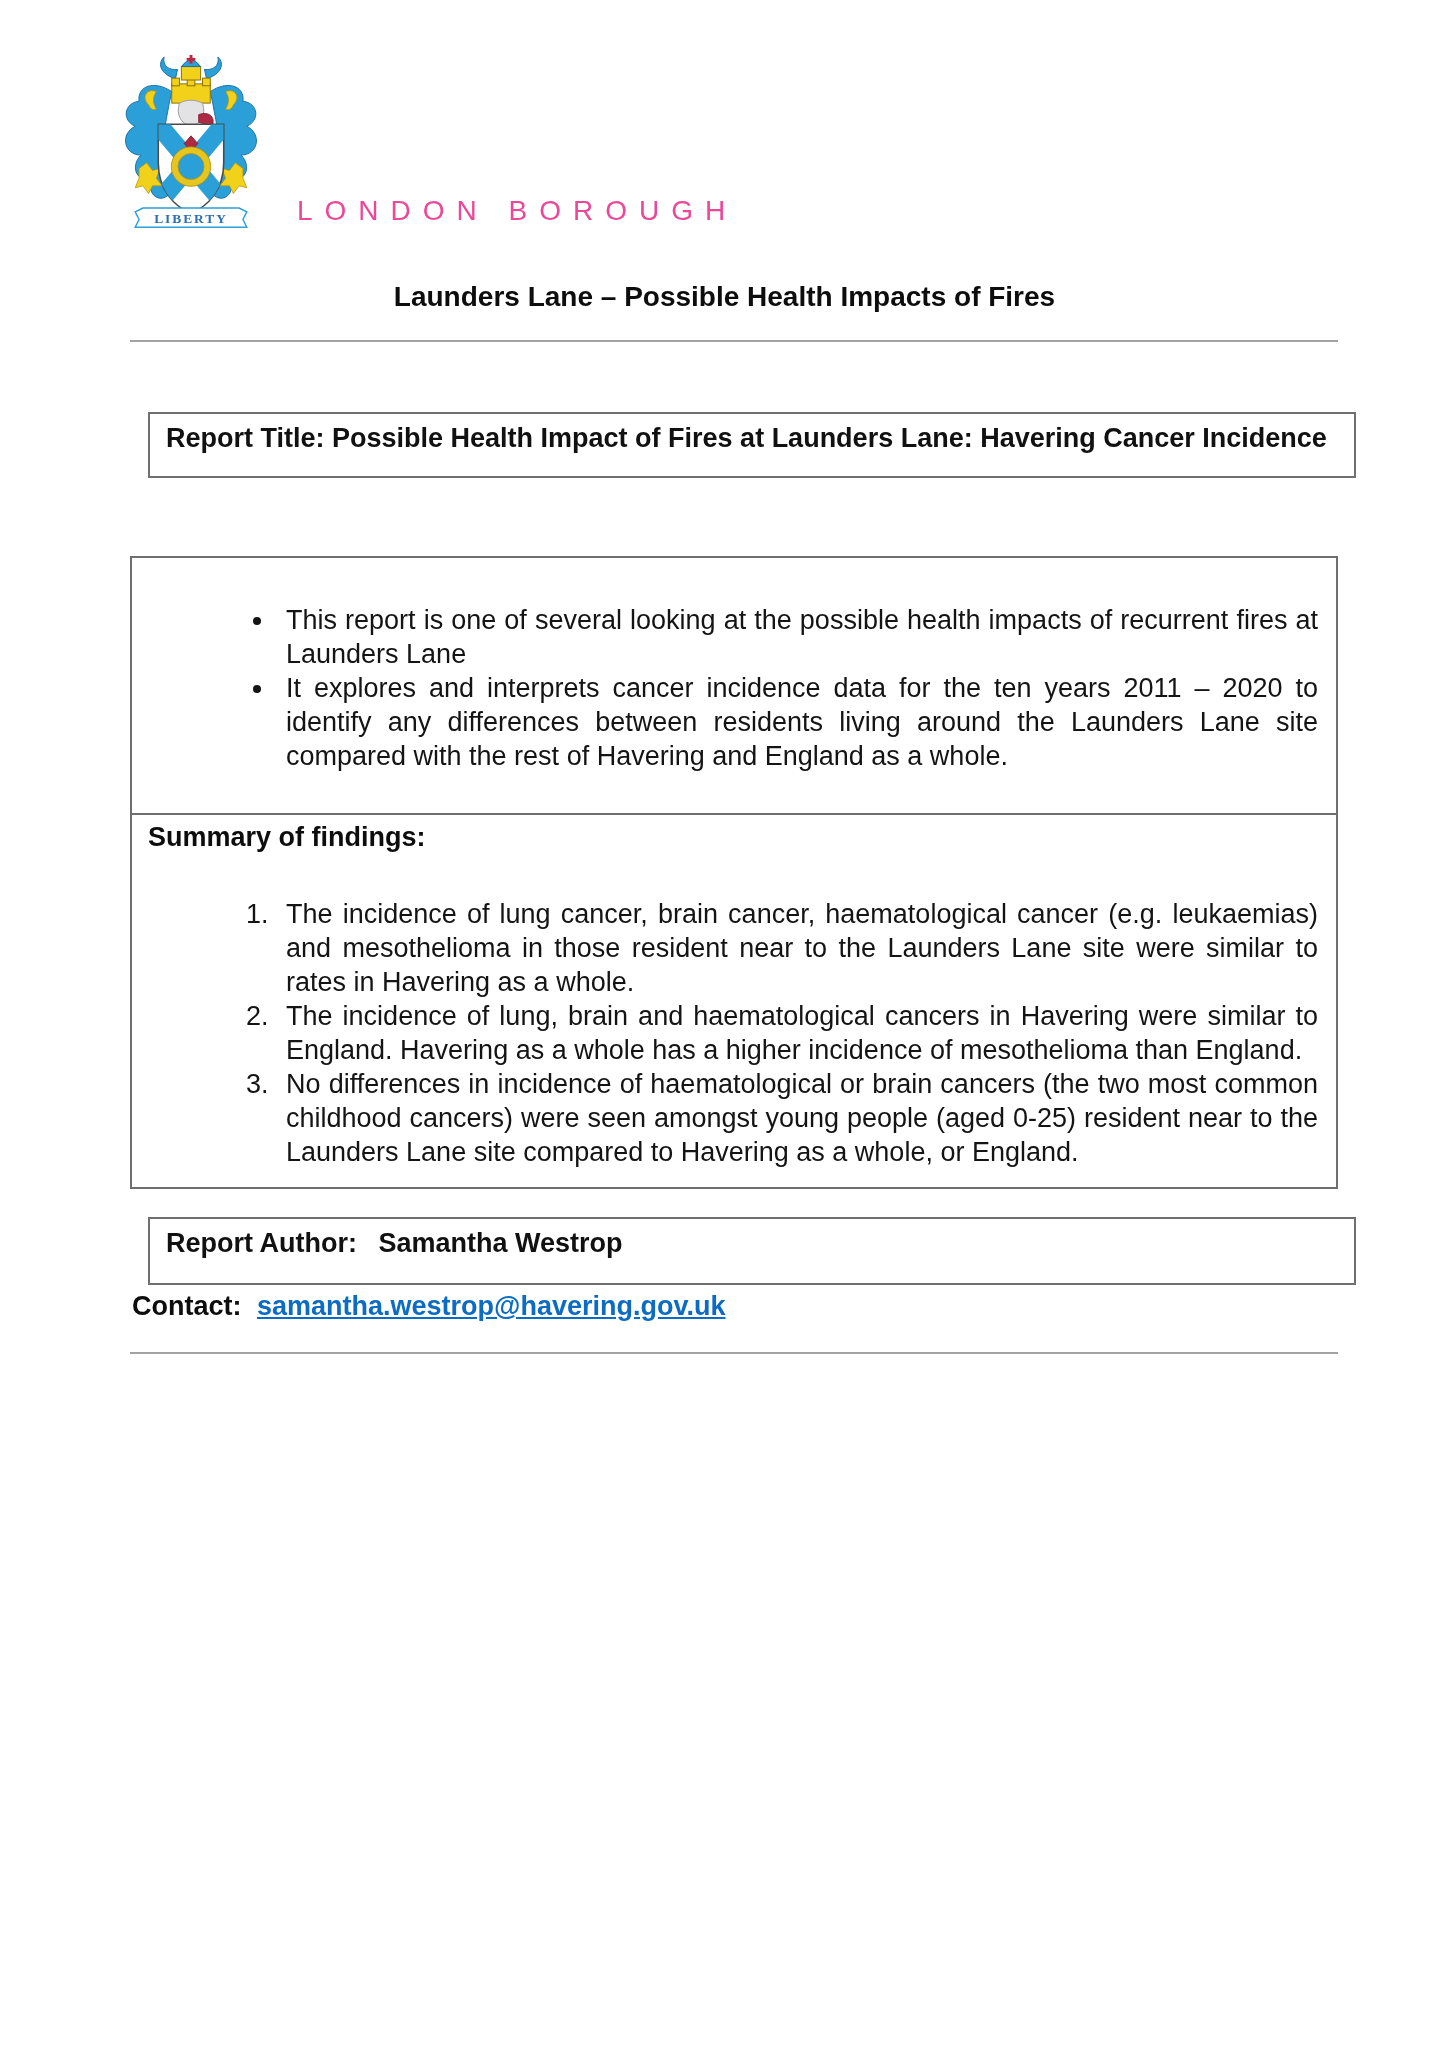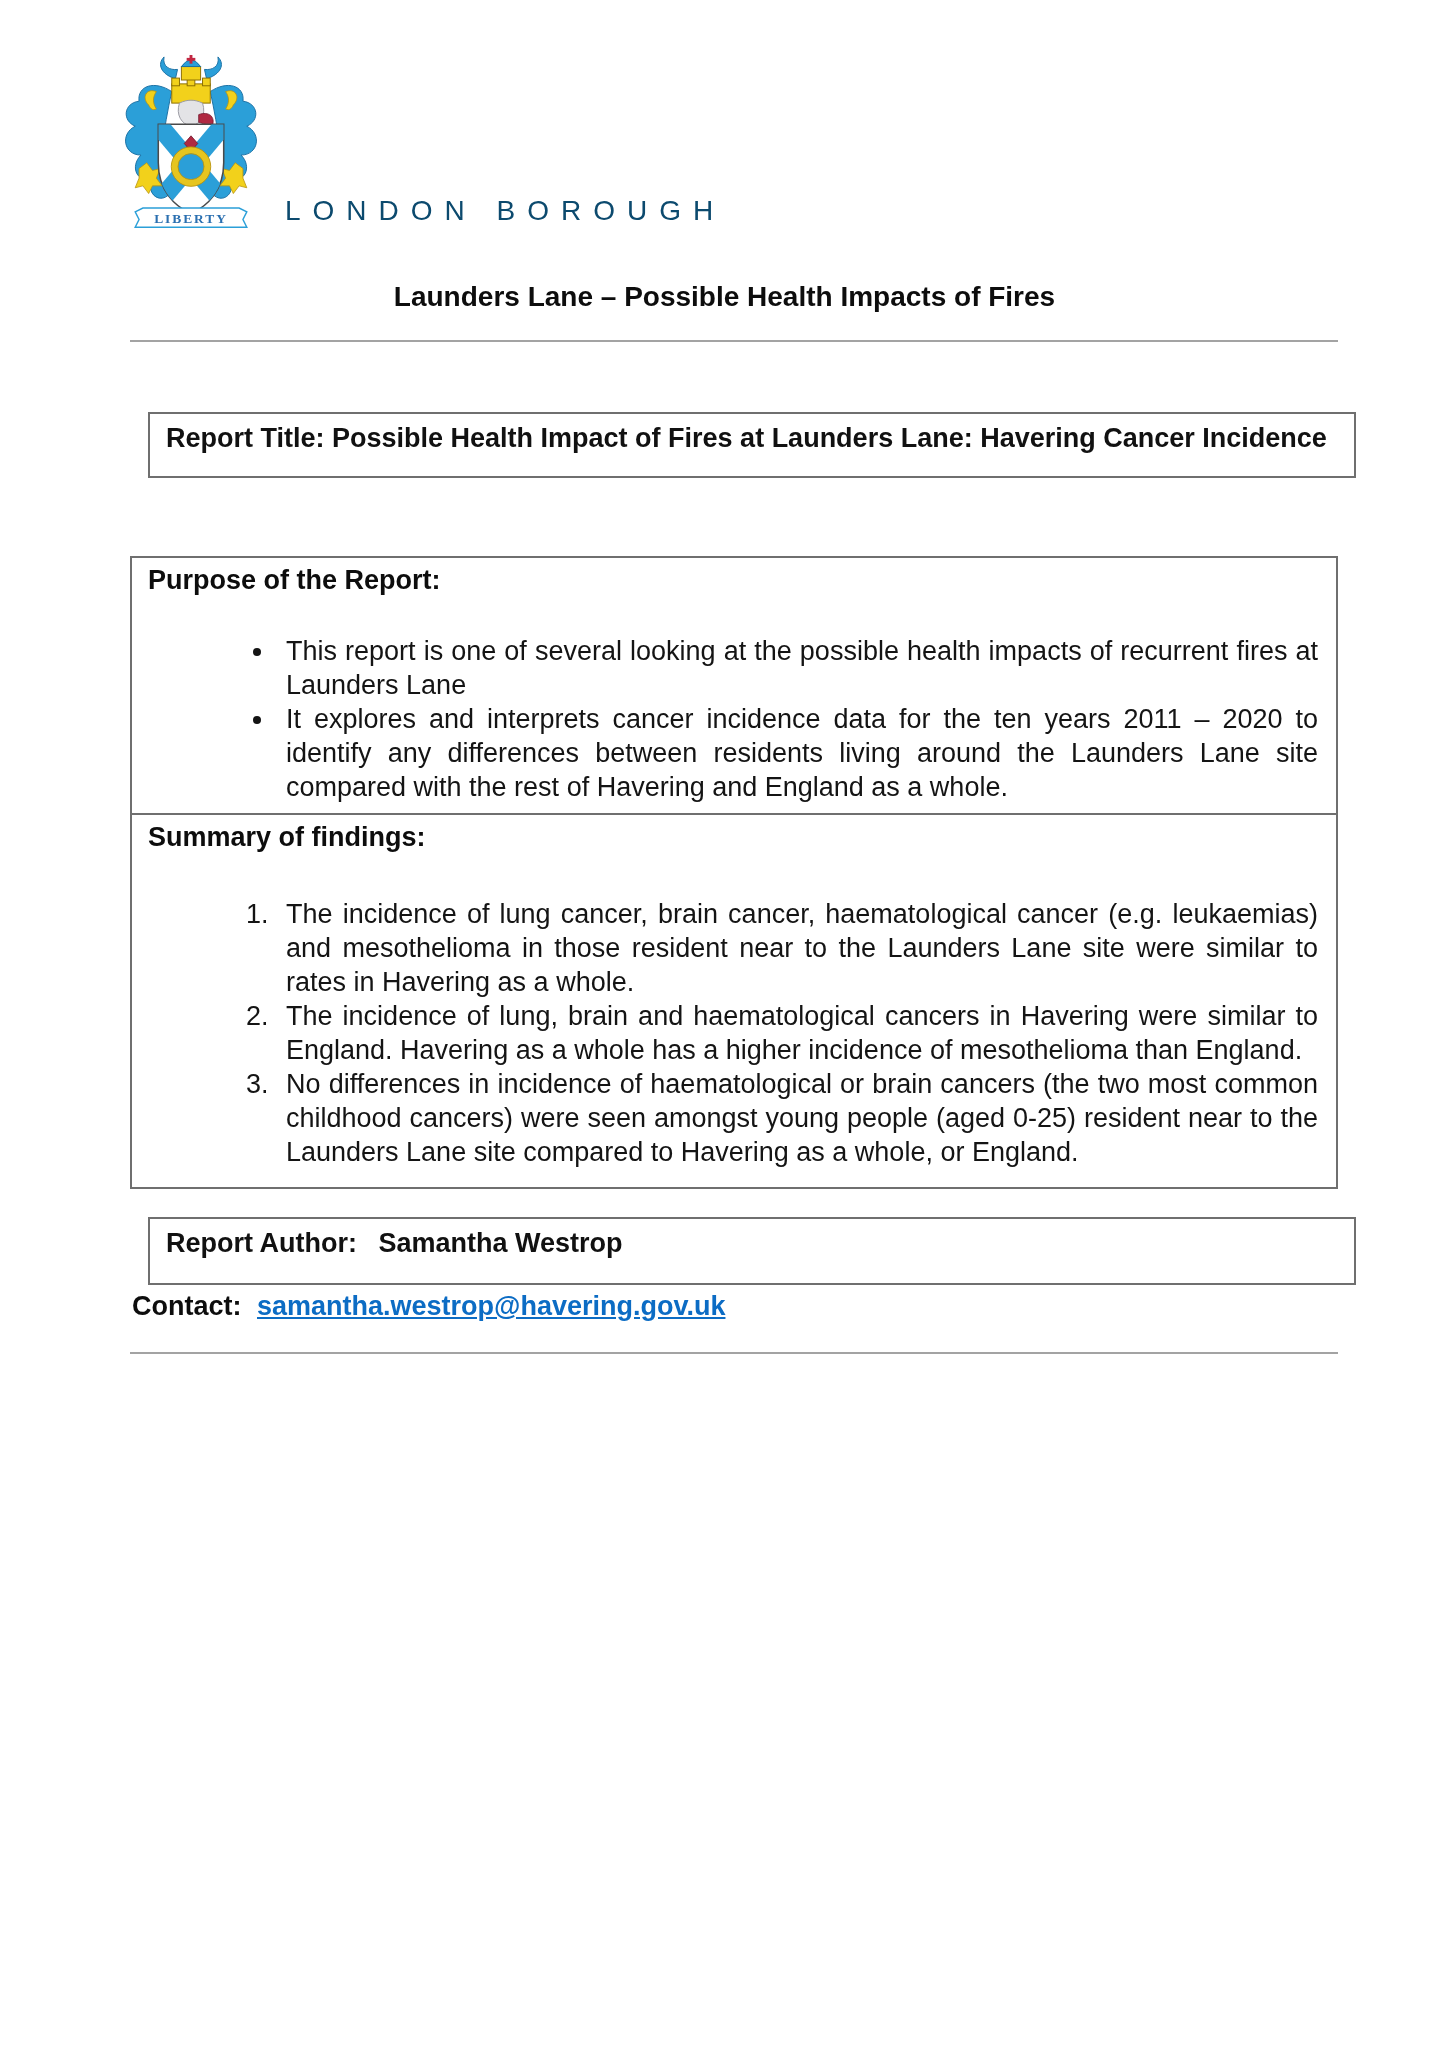--- a/index.html
+++ b/index.html
@@ -10,22 +10,22 @@
   }
 
   
   .logo-crest { position:absolute; left:112px; top:55px; }
   .brand {
     position:absolute; left:280px; top:50px;
     font-size:117px; font-weight:bold; letter-spacing:-3px;
     color:#1f7dc2; line-height:1;
   }
   .brand-sub {
-    position:absolute; left:285px; top:197px;
-    font-size:28px; letter-spacing:12px; color:#0c4a6e; line-height:1;
+    position:absolute; left:297px; top:197px;
+    font-size:28px; letter-spacing:12px; color:#ec4899; line-height:1;
   }
 
   
   .doc-title {
     position:absolute; left:0; top:281px; width:100%;
     text-align:center; font-size:28px; font-weight:bold; color:#0d0d0d;
   }
   .rule { position:absolute; left:130px; width:1208px; height:2px; background:#a3a3a3; }
   .rule-1 { top:340px; }
   .rule-2 { top:1352px; }
@@ -127,21 +127,20 @@
 
   <div class="doc-title">Launders Lane – Possible Health Impacts of Fires</div>
   <div class="rule rule-1"></div>
 
   <div class="box report-title-box">
     <span>Report Title: Possible Health Impact of Fires at Launders Lane: Havering Cancer Incidence</span>
   </div>
 
   <div class="section-table">
     <div class="cell cell-purpose">
-      <h2>Purpose of the Report:</h2>
       <ul>
         <li>This report is one of several looking at the possible health impacts of recurrent fires at Launders Lane</li>
         <li>It explores and interprets cancer incidence data for the ten years 2011 – 2020 to identify any differences between residents living around the Launders Lane site compared with the rest of Havering and England as a whole.</li>
       </ul>
     </div>
     <div class="cell cell-summary">
       <h2>Summary of findings:</h2>
       <ol>
         <li>The incidence of lung cancer, brain cancer, haematological cancer (e.g. leukaemias) and mesothelioma in those resident near to the Launders Lane site were similar to rates in Havering as a whole.</li>
         <li>The incidence of lung, brain and haematological cancers in Havering were similar to England. Havering as a whole has a higher incidence of mesothelioma than England.</li>

